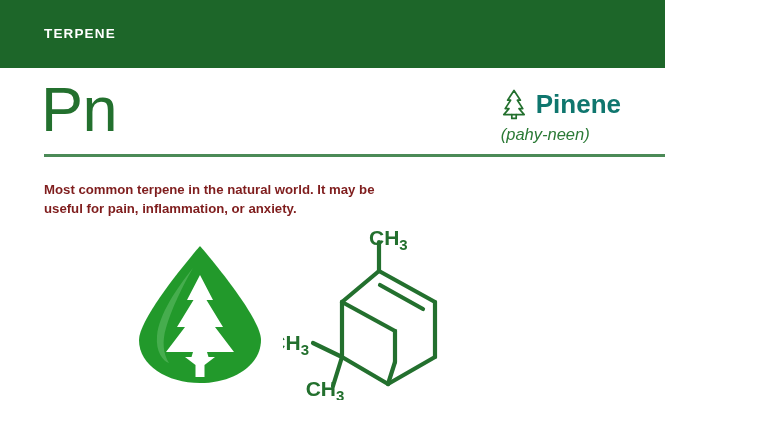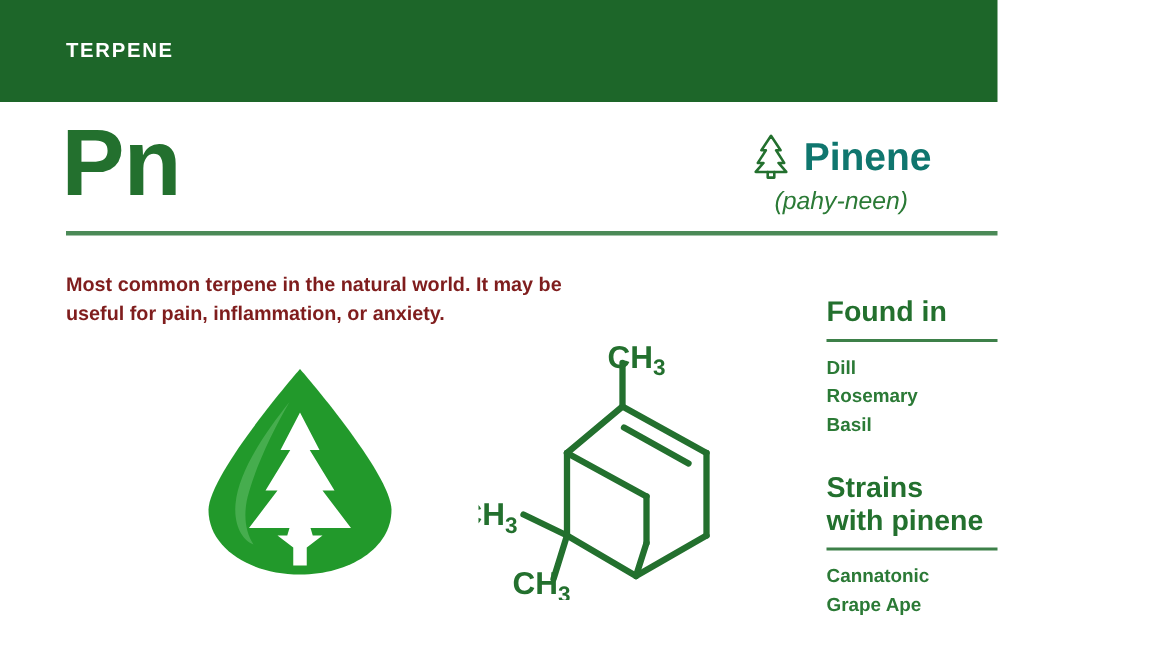--- a/index.html
+++ b/index.html
@@ -41,21 +41,21 @@
     color: #ffffff;
     line-height: 1;
   }
 
   
   .symbol {
     position: absolute;
     left: 41px;
     top: 78px;
     font-size: 63px;
-    font-weight: bold;
+    font-weight: normal;
     color: #23702e;
     letter-spacing: -0.5px;
     line-height: 1;
   }
   .name-block {
     position: absolute;
     right: 44px;
     top: 88px;
     text-align: right;
   }
@@ -75,21 +75,21 @@
     font-weight: bold;
     color: #0f766e;
     line-height: 1;
   }
   .pronounce {
     font-size: 16.5px;
     font-style: italic;
     color: #2b7a36;
     line-height: 1;
     margin-top: 6px;
-    text-align: center;
+    text-align: left;
   }
 
   .main-rule {
     position: absolute;
     left: 44px;
     top: 154px;
     width: 680px;
     height: 3px;
     background: #4b8a57;
   }
@@ -115,21 +115,20 @@
     height: 142px;
   }
 
   
   .molecule {
     position: absolute;
     left: 283px;
     top: 228px;
     width: 180px;
     height: 172px;
-    margin-left: 36px;
   }
 
   
   .right-col {
     position: absolute;
     left: 551px;
     top: 198px;
     width: 178px;
   }
   .sec-title {
@@ -221,37 +220,14 @@
         <path d="M59 129 L50 158"></path>
       </g>
       <g fill="#23702e" font-family="'Liberation Sans', sans-serif" font-weight="bold">
         <text x="86" y="17" font-size="21" text-anchor="start">CH<tspan font-size="15" dy="5">3</tspan></text>
         <text x="26" y="122" font-size="21" text-anchor="end">CH<tspan font-size="15" dy="5">3</tspan></text>
         <text x="42" y="168" font-size="21" text-anchor="middle">CH<tspan font-size="15" dy="5">3</tspan></text>
       </g>
     </svg>
   </span>
 
-  <div class="right-col">
-
-    <div class="section-1">
-      <div class="sec-title">Found in</div>
-      <div class="sec-rule"></div>
-      <div class="sec-list">
-        <div>Dill</div>
-        <div>Rosemary</div>
-        <div>Basil</div>
-      </div>
-    </div>
-
-    <div class="section-2">
-      <div class="sec-title">Strains</div>
-      <div class="sec-title">with pinene</div>
-      <div class="sec-rule"></div>
-      <div class="sec-list">
-        <div>Cannatonic</div>
-        <div>Grape Ape</div>
-      </div>
-    </div>
-
-  </div>
 
 </div>
 
 </body></html>

